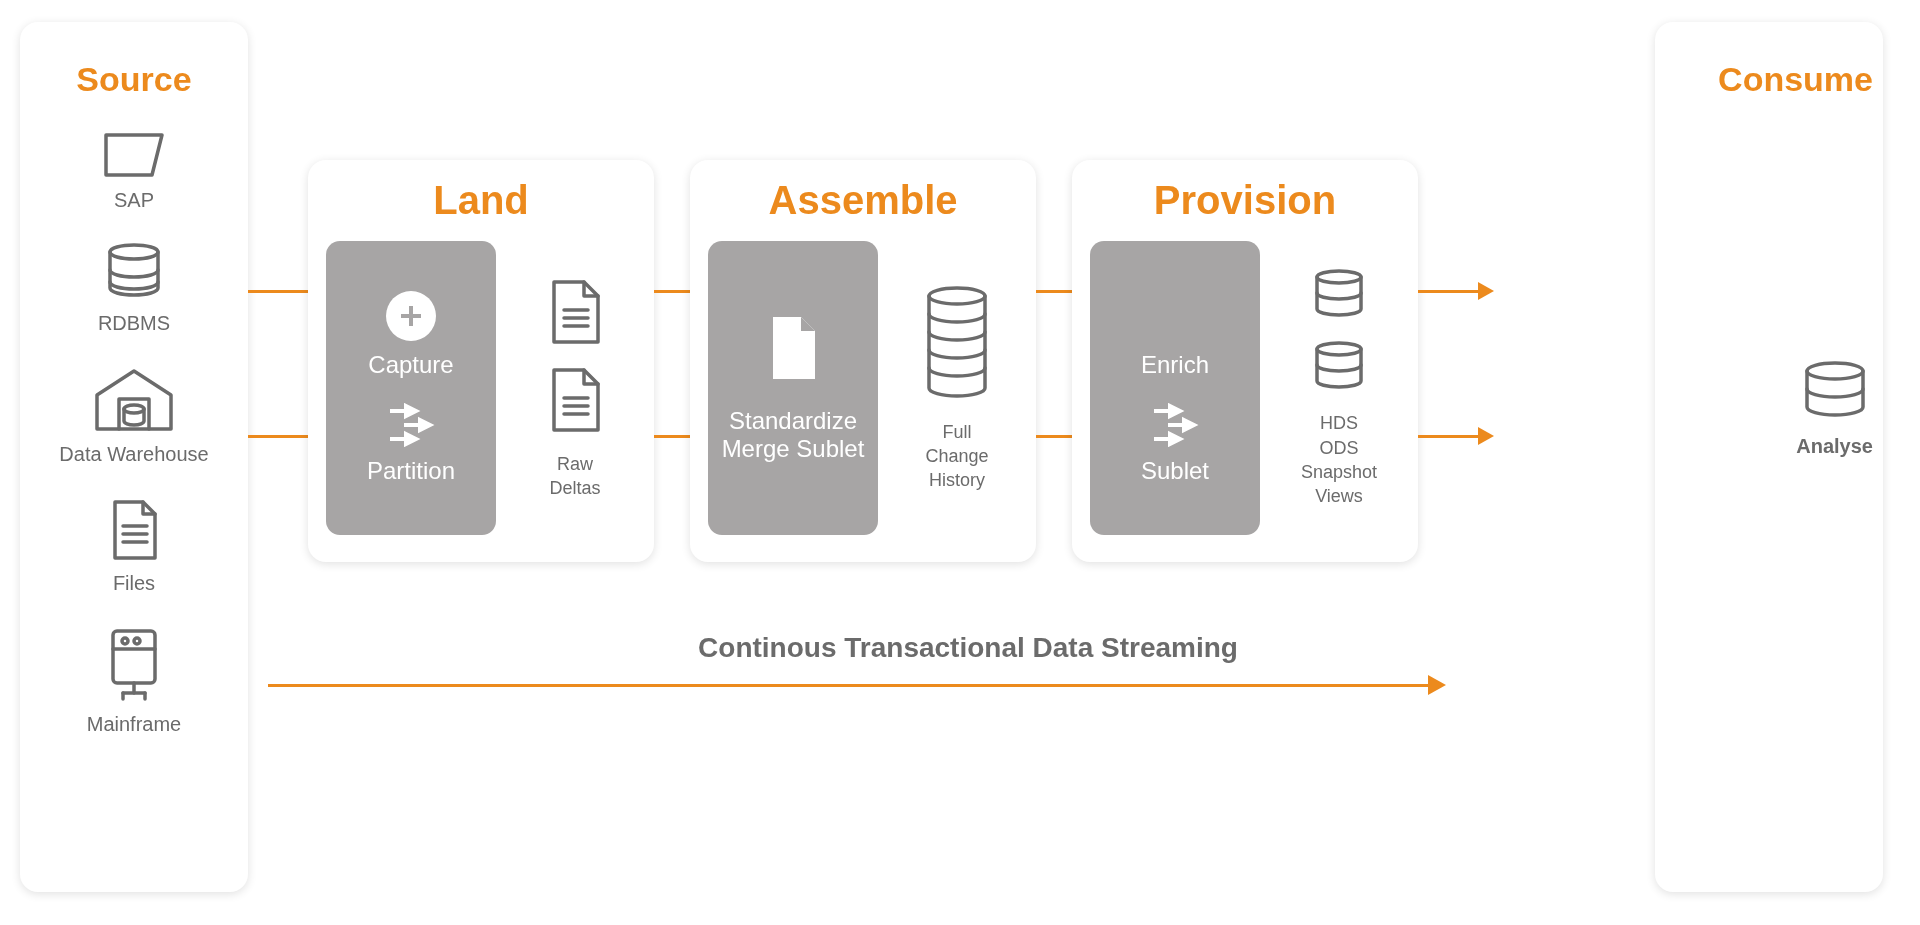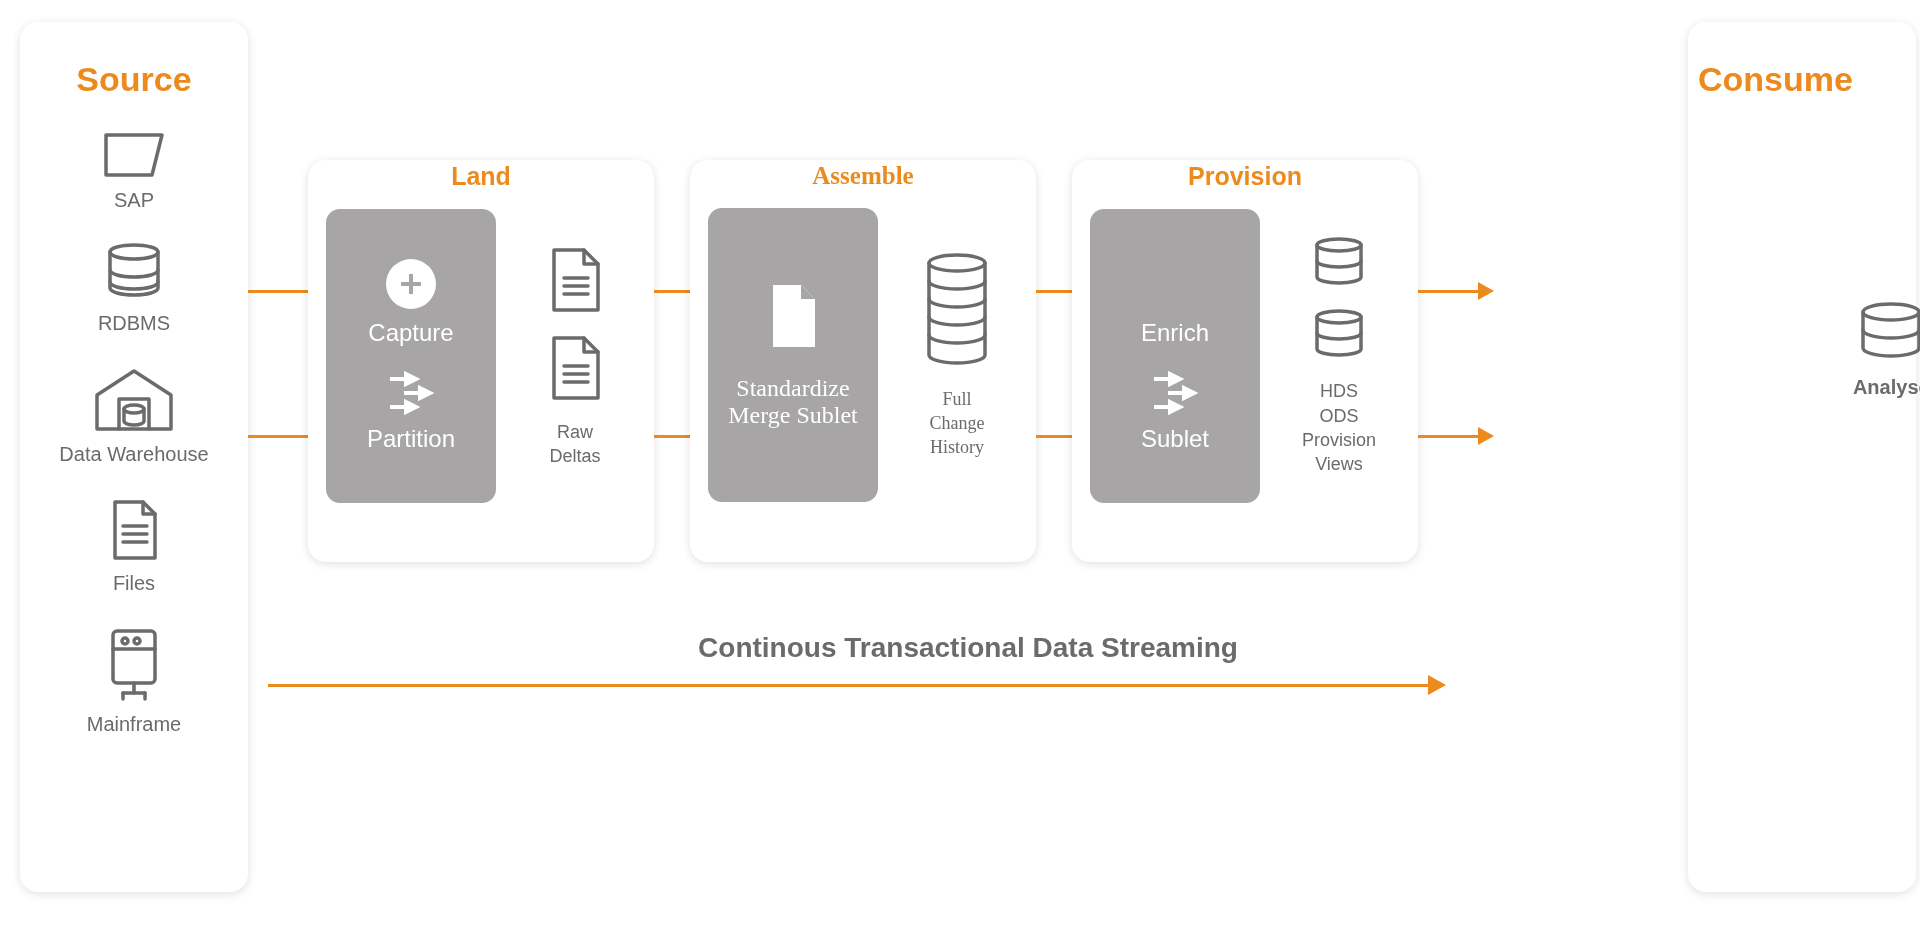--- a/index.html
+++ b/index.html
@@ -12,32 +12,32 @@
 
 .source-card { left: 20px; top: 22px; width: 228px; height: 870px; padding: 18px 10px; }
 .source-card .card-title { text-align: center; margin-top: 20px; font-size: 34px; }
 .src-items { margin-top: 30px; display: flex; flex-direction: column; gap: 30px; align-items: center; }
 .src-item { display: flex; flex-direction: column; align-items: center; gap: 8px; }
 .src-label { color: #6b6b6b; font-size: 20px; }
 
 
 .stage-card { top: 160px; width: 346px; height: 402px; }
 .land-card { left: 308px; }
-.assemble-card { left: 690px; font-family: Liberation Serif, serif; }
+.assemble-card { left: 690px; }
 .provision-card { left: 1072px; }
 
 .stage-inner { display: flex; gap: 18px; padding: 18px 18px 18px 18px; height: 100%; }
-.stage-title { color: #ec8a1d; font-size: 25px; font-weight: 600; text-align: center; width: 100%; margin-top: 2px; }
+.stage-title { color: #ec8a1d; font-size: 40px; font-weight: 600; text-align: center; width: 100%; margin-top: 18px; }
 .gray-box { background: #a7a5a5; border-radius: 14px; width: 170px; display: flex; flex-direction: column; align-items: center; justify-content: center; gap: 24px; color: #fff; padding: 24px 10px; }
 .gray-label { font-size: 24px; text-align: center; }
 .stage-right { flex: 1; display: flex; flex-direction: column; align-items: center; justify-content: center; gap: 16px; }
 .stage-right .lbl { color: #6b6b6b; font-size: 18px; text-align: center; line-height: 1.35; }
 
 
-.consume-card { right: 4px; top: 22px; width: 228px; height: 870px; padding: 18px 10px; display: flex; flex-direction: row; align-items: flex-start; }
+.consume-card { right: 37px; top: 22px; width: 228px; height: 870px; padding: 18px 10px; display: flex; flex-direction: column; align-items: flex-end; }
 .consume-card .card-title { font-size: 34px; margin-top: 20px; }
 .consume-body { margin-top: 260px; display: flex; flex-direction: column; align-items: center; gap: 12px; font-weight: bold; }
 .consume-label { color: #6b6b6b; font-size: 20px; }
 
 
 .bottom-label { position: absolute; left: 16px; right: 0; top: 632px; text-align: center; color: #6b6b6b; font-size: 28px; font-weight: 600; }
 .bottom-arrow { position: absolute; left: 268px; top: 684px; width: 1160px; height: 3px; background: #ec8a1d; }
 .bottom-arrow::after { content: ""; position: absolute; right: -18px; top: -9px; width: 0; height: 0; border-left: 18px solid #ec8a1d; border-top: 10px solid transparent; border-bottom: 10px solid transparent; }
 
 
@@ -232,21 +232,21 @@
           <path d="M8 10 v32 a22 6 0 0 0 44 0 V10"></path>
           <path d="M8 26 a22 6 0 0 0 44 0"></path>
         </svg>
         <svg width="60" height="56" class="icon-stroke">
           <ellipse cx="30" cy="10" rx="22" ry="6"></ellipse>
           <path d="M8 10 v32 a22 6 0 0 0 44 0 V10"></path>
           <path d="M8 26 a22 6 0 0 0 44 0"></path>
         </svg>
         <div class="lbl" style="white-space:pre-line;">HDS
 ODS
-Provision
+Snapshot
 Views</div>
       </div>
     </div>
   </div>
 
   <div class="conn arr" style="left:1418px; top:290px; width:60px;"></div>
   <div class="conn arr" style="left:1418px; top:435px; width:60px;"></div>
 
   <div class="card consume-card">
     <div class="card-title">Consume</div>

